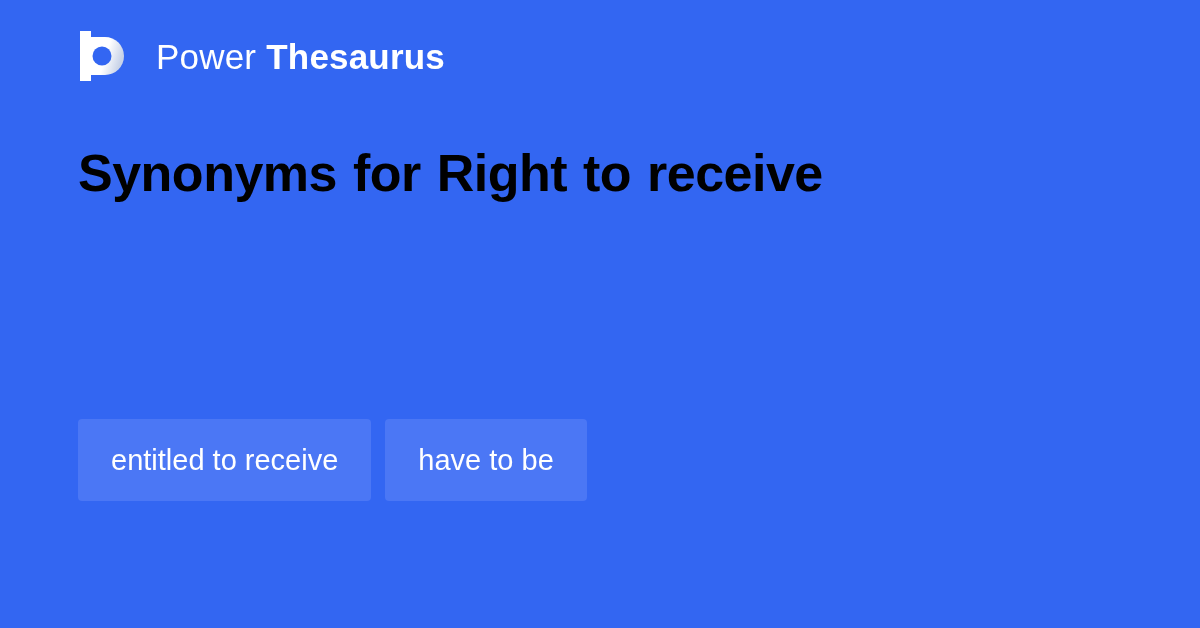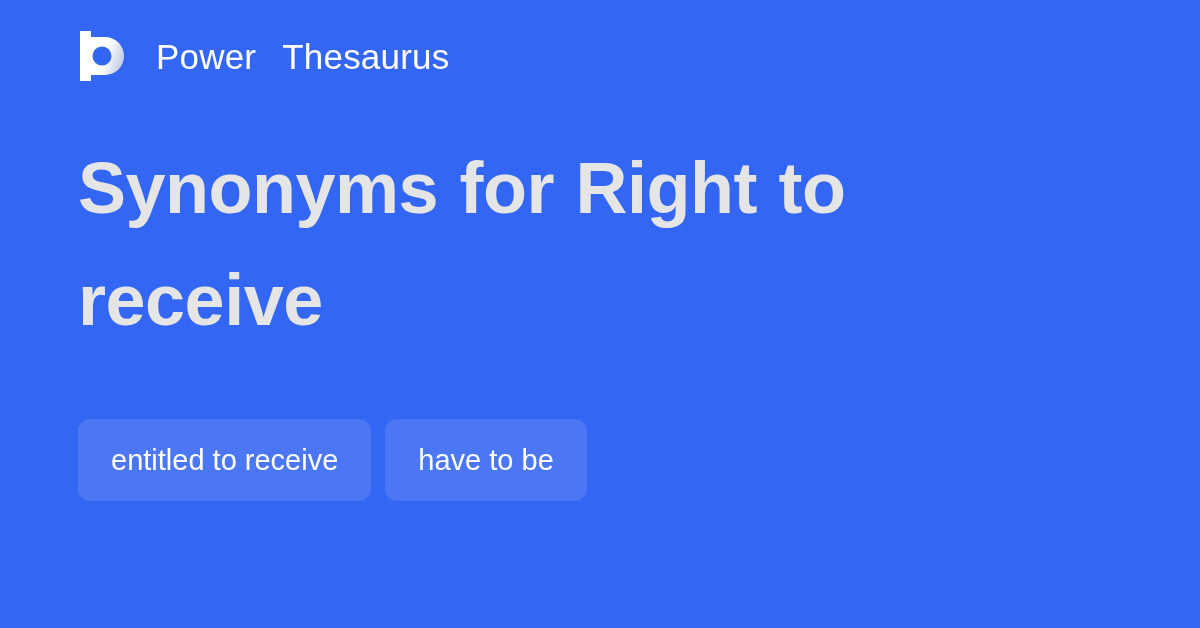--- a/index.html
+++ b/index.html
@@ -46,53 +46,53 @@
     color: #ffffff;
     letter-spacing: 0.2px;
     white-space: nowrap;
     display: flex;
     align-items: baseline;
   }
   .brand-name .bn-light {
     font-weight: 400;
   }
   .brand-name .bn-bold {
-    font-weight: 400;
-    margin-left: 26px;
+    font-weight: 700;
+    margin-left: 10px;
   }
 
   
   .headline {
     position: absolute;
     left: 78px;
     top: 133px;
     width: 960px;
     margin: 0;
-    font-size: 72px;
+    font-size: 52px;
     line-height: 1.55;
     font-weight: 700;
-    color: #e5e5e5;
+    color: #000000;
     letter-spacing: -0.5px;
     word-spacing: 2px;
   }
 
   
   .chips {
     position: absolute;
     left: 78px;
     top: 419px;
     width: 1040px;
     display: flex;
     flex-wrap: wrap;
     gap: 14px;
   }
 
   .chip {
     background: #4b77f5;
-    border-radius: 12px;
+    border-radius: 4px;
     height: 82px;
     box-sizing: border-box;
     padding: 0 33px;
     display: flex;
     align-items: center;
     justify-content: center;
     color: #ffffff;
     font-size: 29px;
     font-weight: 400;
     line-height: 1;

